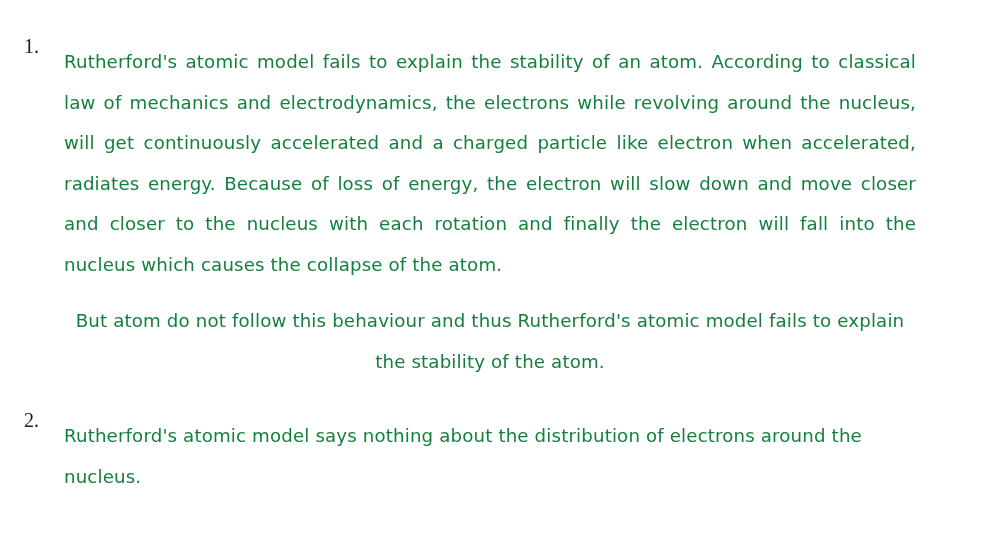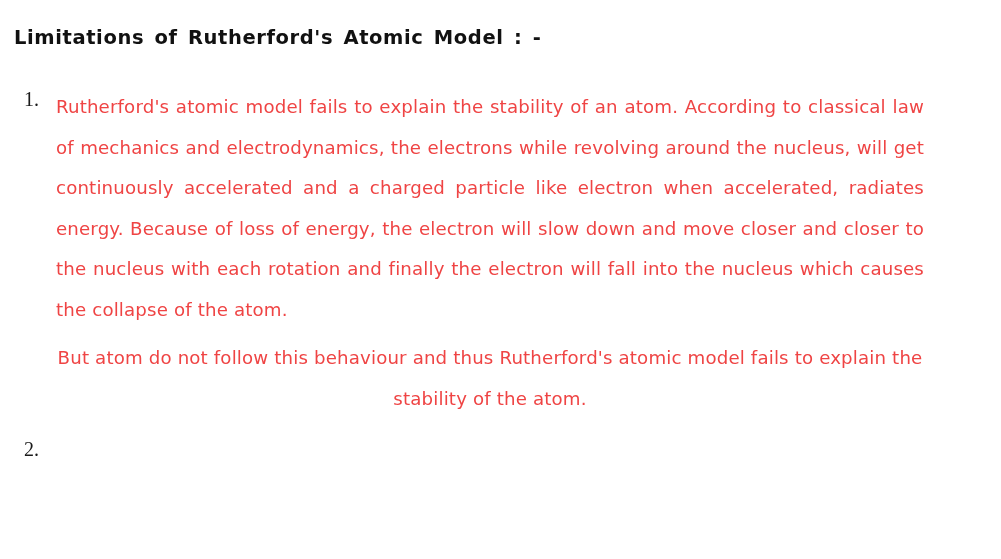--- a/index.html
+++ b/index.html
@@ -54,52 +54,54 @@
   }
   .item-body {
     flex: 1 1 auto;
     min-width: 0;
   }
   .para {
     font-size: 18.2px;
     line-height: 40.5px;
     text-align: justify;
     text-justify: inter-word;
-    color: #ef4444;
-    margin: 8px;
+    color: #15803d;
+    margin: 16px;
     letter-spacing: 0.15px;
   }
   .para.last-of-item {
     text-align: center;
   }
   .item-2 .para {
     text-align: justify;
   }
   .item-2 .para.tail {
     text-align: left;
   }
   
   .item-1 .item-body { max-width: 884px; }
   .item-2 .item-body { max-width: 830px; }
 </style>
 </head>
 <body>
 
 <div class="page">
 
-  <h1 class="doc-title">Limitations of Rutherford's Atomic Model : -</h1>
 
   <ol class="item-list">
 
     <li class="item item-1">
       <span class="item-number">1.</span>
       <div class="item-body">
         <p class="para">Rutherford's atomic model fails to explain the stability of an atom. According to classical law of mechanics and electrodynamics, the electrons while revolving around the nucleus, will get continuously accelerated and a charged particle like electron when accelerated, radiates energy. Because of loss of energy, the electron will slow down and move closer and closer to the nucleus with each rotation and finally the electron will fall into the nucleus which causes the collapse of the atom.</p>
         <p class="para last-of-item">But atom do not follow this behaviour and thus Rutherford's atomic model fails to explain the stability of the atom.</p>
       </div>
     </li>
 
     <li class="item item-2">
       <span class="item-number">2.</span>
+      <div class="item-body">
+        <p class="para tail">Rutherford's atomic model says nothing about the distribution of electrons around the nucleus.</p>
+      </div>
     </li>
 
   </ol>
 </div>
 
 </body></html>

